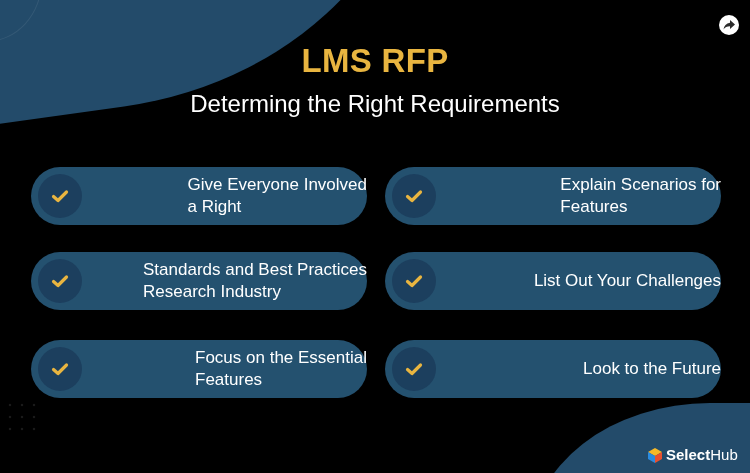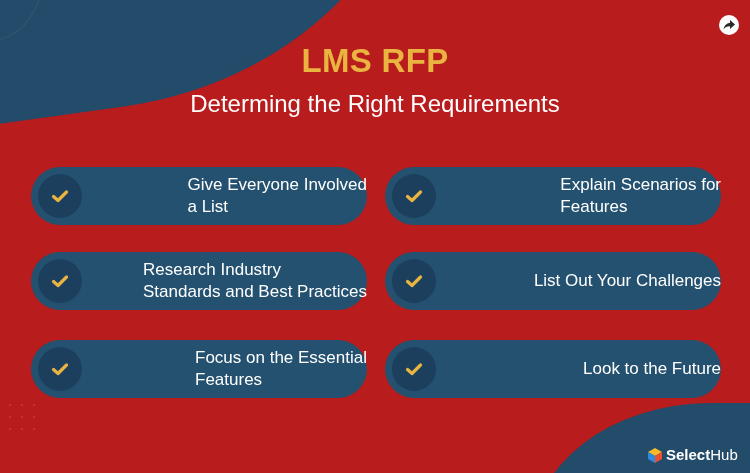--- a/index.html
+++ b/index.html
@@ -2,21 +2,21 @@
 <html><head>
 <meta charset="utf-8">
 <style>
   html, body { margin: 0; padding: 0; }
   body {
     width: 750px; height: 473px; overflow: hidden;
     background: #1c3f5e;
     font-family: "Liberation Sans", "DejaVu Sans", sans-serif;
     position: relative;
   }
-  .canvas { position: absolute; inset: 0; width: 750px; height: 473px; overflow: hidden; background: #b91c1c; }
+  .canvas { position: absolute; inset: 0; width: 750px; height: 473px; overflow: hidden; background: #000000; }
   .deco-topleft {
     position: absolute; left: -120px; top: -180px; width: 560px; height: 280px;
     background: #234b6a; border-radius: 0 0 60% 0 / 0 0 100% 0;
     transform: rotate(-8deg);
   }
   .deco-topleft-arc {
     position: absolute; left: -70px; top: -80px; width: 110px; height: 120px;
     border: 1px solid rgba(255,255,255,0.08); border-radius: 50%;
   }
   .deco-bottomright {
@@ -79,21 +79,21 @@
   <div class="subtitle">Determing the Right Requirements</div>
 
   <div class="card" style="left:31px; top:167px;">
     <div class="check">
       <svg width="18" height="14" viewBox="0 0 18 14">
           <path d="M2.5 7.5 L7 11.5 L15.5 3" fill="none" stroke="#e9b540" stroke-width="3.2" stroke-linecap="round" stroke-linejoin="round"></path>
         </svg>
     </div>
     <div class="card-text">
       <div>Give Everyone Involved</div>
-        <div>a List</div>
+        <div>a Right</div>
     </div>
   </div>
 
   <div class="card" style="left:385px; top:167px;">
     <div class="check">
       <svg width="18" height="14" viewBox="0 0 18 14">
           <path d="M2.5 7.5 L7 11.5 L15.5 3" fill="none" stroke="#e9b540" stroke-width="3.2" stroke-linecap="round" stroke-linejoin="round"></path>
         </svg>
     </div>
     <div class="card-text">
@@ -102,22 +102,22 @@
     </div>
   </div>
 
   <div class="card" style="left:31px; top:252px;">
     <div class="check">
       <svg width="18" height="14" viewBox="0 0 18 14">
           <path d="M2.5 7.5 L7 11.5 L15.5 3" fill="none" stroke="#e9b540" stroke-width="3.2" stroke-linecap="round" stroke-linejoin="round"></path>
         </svg>
     </div>
     <div class="card-text">
-      <div>Research Industry</div>
-        <div>Standards and Best Practices</div>
+      <div>Standards and Best Practices</div>
+        <div>Research Industry</div>
     </div>
   </div>
 
   <div class="card" style="left:385px; top:252px;">
     <div class="check">
       <svg width="18" height="14" viewBox="0 0 18 14">
           <path d="M2.5 7.5 L7 11.5 L15.5 3" fill="none" stroke="#e9b540" stroke-width="3.2" stroke-linecap="round" stroke-linejoin="round"></path>
         </svg>
     </div>
     <div class="card-text" style="margin-left:22px;">

